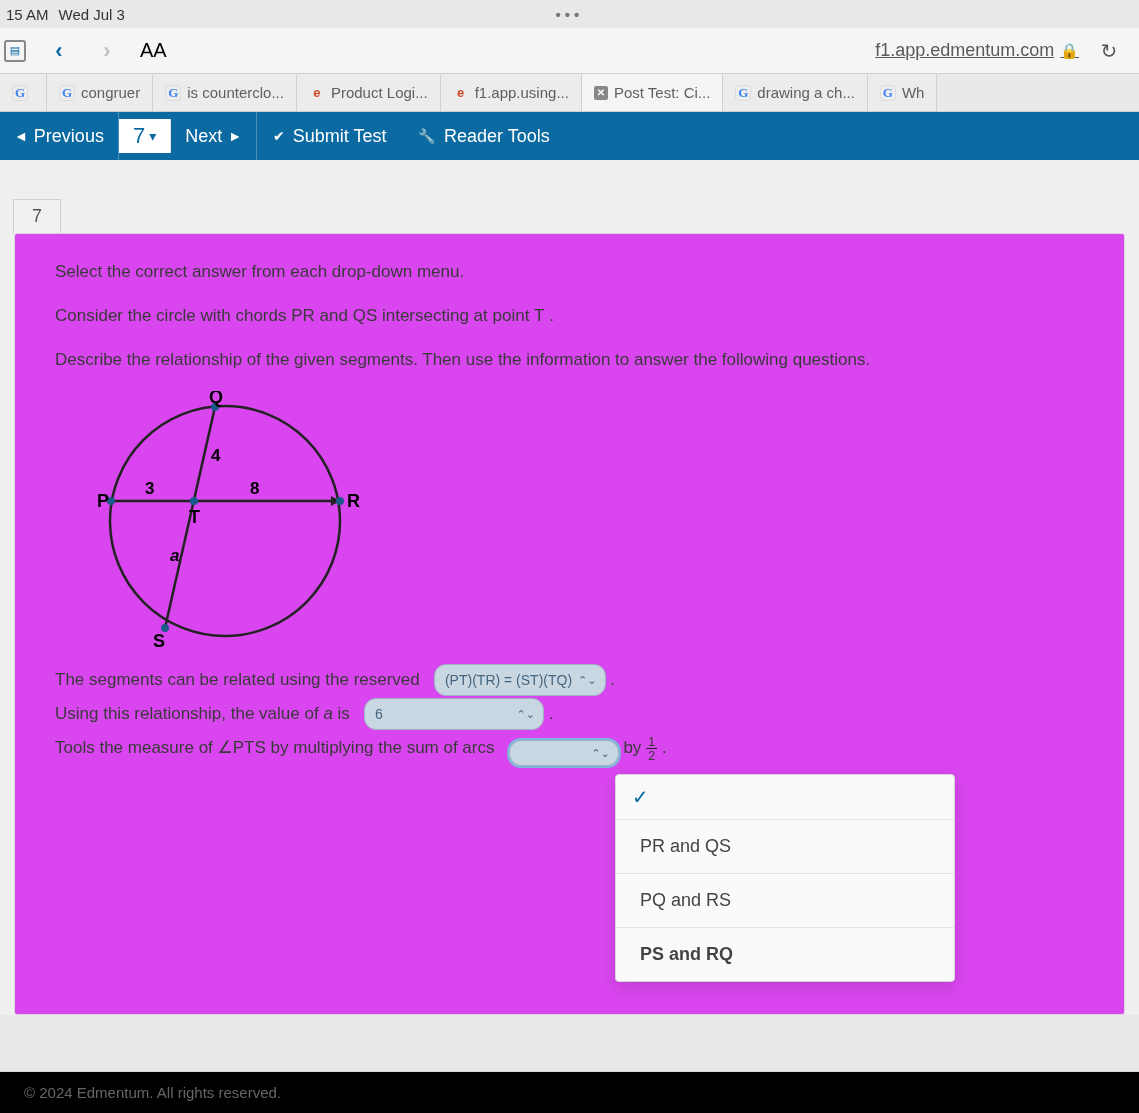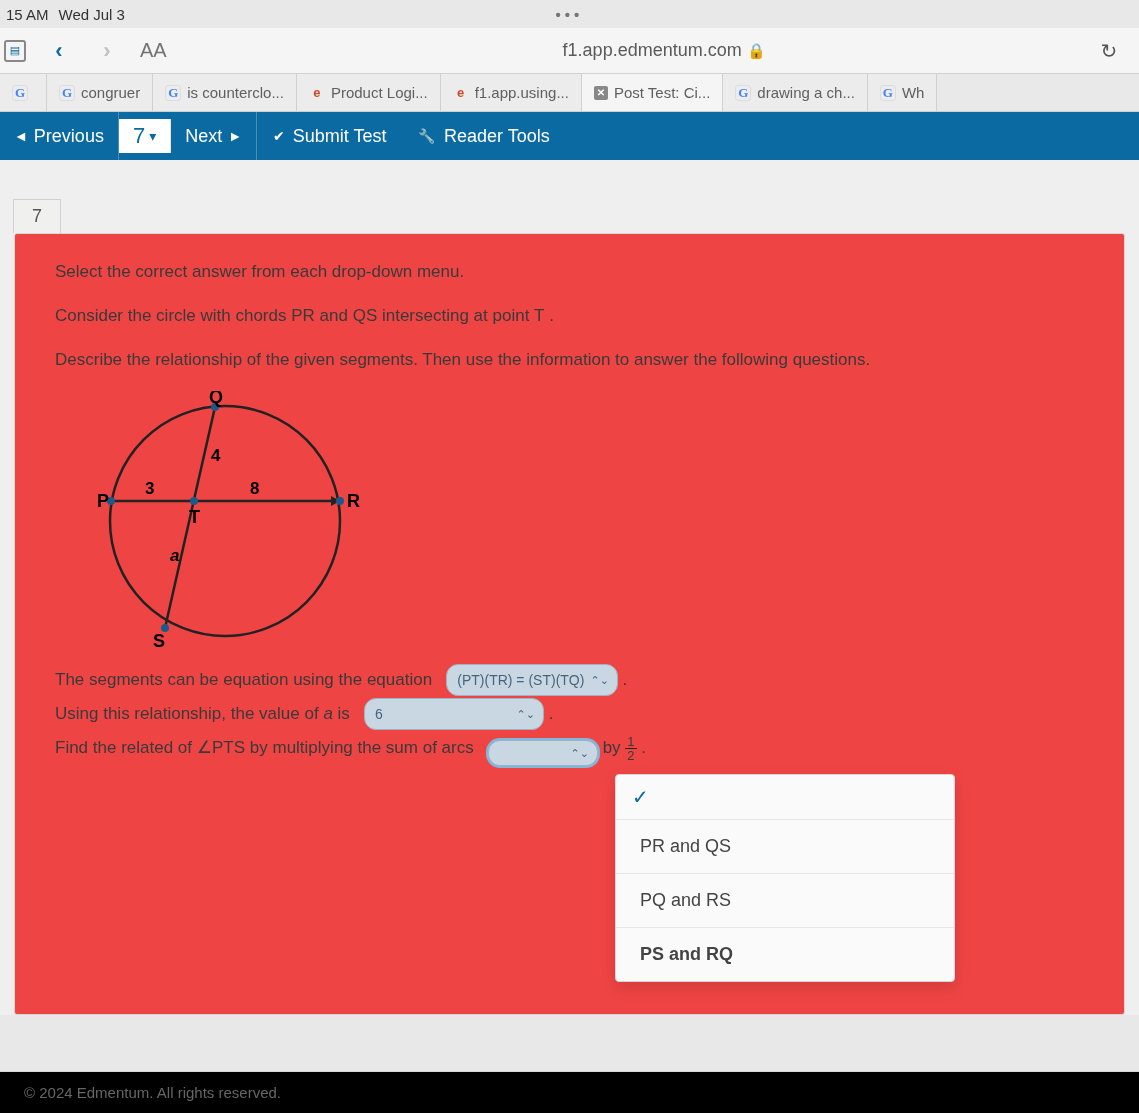--- a/index.html
+++ b/index.html
@@ -30,22 +30,22 @@
     display: flex;
     align-items: center;
     height: 46px;
     background: #f5f5f5;
     border-bottom: 1px solid #d0d0d0;
   }
   .tb-left {
     display: flex; align-items: center; gap: 18px; padding-left: 4px; width: 250px;
   }
   .btn-icon { width: 30px; height: 30px; display:flex; align-items:center; justify-content:center; cursor:pointer; font-size:22px; color:#7a7a7a; }
-  .aa { font-size: 20px; color:#737373; }
-  .url-area { flex:1; display:flex; align-items:center; justify-content:center; gap:6px; color:#5a5a5a; font-size:18px; }
+  .aa { font-size: 20px; color:#000000; }
+  .url-area { flex:1; display:flex; align-items:center; justify-content:flex-end; gap:6px; color:#5a5a5a; font-size:18px;text-decoration:underline; }
   .tb-right { width: 60px; display:flex; align-items:center; justify-content:center; }
   .reload { font-size: 20px; color:#555; }
 
   .tab-strip {
     display: flex;
     background: #e9e9e9;
     border-bottom: 1px solid #cfcfcf;
     height: 38px;
     align-items: stretch;
     font-size: 15px;
@@ -74,21 +74,21 @@
     font-size: 18px;
   }
   .app-bar .nav-btn { padding: 0 14px; height:100%; display:flex; align-items:center; gap:6px; cursor:pointer; border-right: 1px solid rgba(255,255,255,0.25); }
   .app-bar .qnum { background:#fff; color:#0a6aa1; padding: 4px 14px; font-size:22px; font-weight:500; border-right: 1px solid rgba(0,0,0,0.1); display:flex; align-items:center; gap:4px; }
   .app-bar .title { flex:1; padding-left: 22px; font-size:20px; }
   .app-bar .right-btn { padding: 0 16px; display:flex; align-items:center; gap:8px; cursor:pointer; }
   .app-bar .ico { font-size:14px; }
 
   .content-wrap { background:#efefef; padding: 20px 14px 0 14px; }
   .qcard {
-    background:#ef4444;
+    background:#d946ef;
     border:1px solid #d8d8d8;
     border-radius:3px;
     padding: 0;
   }
   .qtab {
     display:inline-block;
     background:#f0f0ee;
     border:1px solid #d0d0d0;
     border-bottom:none;
     padding: 6px 18px;
@@ -270,39 +270,39 @@
 
           <text x="50" y="103" font-family="Arial" font-weight="bold" font-size="17">3</text>
           <text x="116" y="70" font-family="Arial" font-weight="bold" font-size="17">4</text>
           <text x="155" y="103" font-family="Arial" font-weight="bold" font-size="17">8</text>
           <text x="75" y="170" font-family="Arial" font-style="italic" font-weight="bold" font-size="17">a</text>
         </svg>
       </div>
 
       <div class="answer-line">
         <div>
-          <span>The segments can be equation using the equation</span>
+          <span>The segments can be related using the reserved</span>
           &nbsp;
           <span class="dd">
             <span>(PT)(TR) = (ST)(TQ)</span>
             <span class="caret">⌃⌄</span>
           </span>
           <span>.</span>
         </div>
         <div>
           <span>Using this relationship, the value of </span><span style="font-style:italic;" class="serif">a</span><span> is</span>
           &nbsp;
           <span class="dd" style="min-width:180px;">
             <span>6</span>
             <span class="caret">⌃⌄</span>
           </span>
           <span>.</span>
         </div>
         <div>
-          <span>Find the related of </span><span class="serif">∠PTS</span><span> by multiplying the sum of arcs</span>
+          <span>Tools the measure of </span><span class="serif">∠PTS</span><span> by multiplying the sum of arcs</span>
           &nbsp;
           <span class="dd open" style="min-width:110px;">
             <span></span>
             <span class="caret">⌃⌄</span>
           </span>
           <span> by </span>
           <span class="serif" style="display:inline-block;vertical-align:middle;text-align:center;line-height:1;">
             <span style="display:block;border-bottom:1px solid #222;font-size:13px;padding:0 2px;">1</span>
             <span style="display:block;font-size:13px;">2</span>
           </span>

